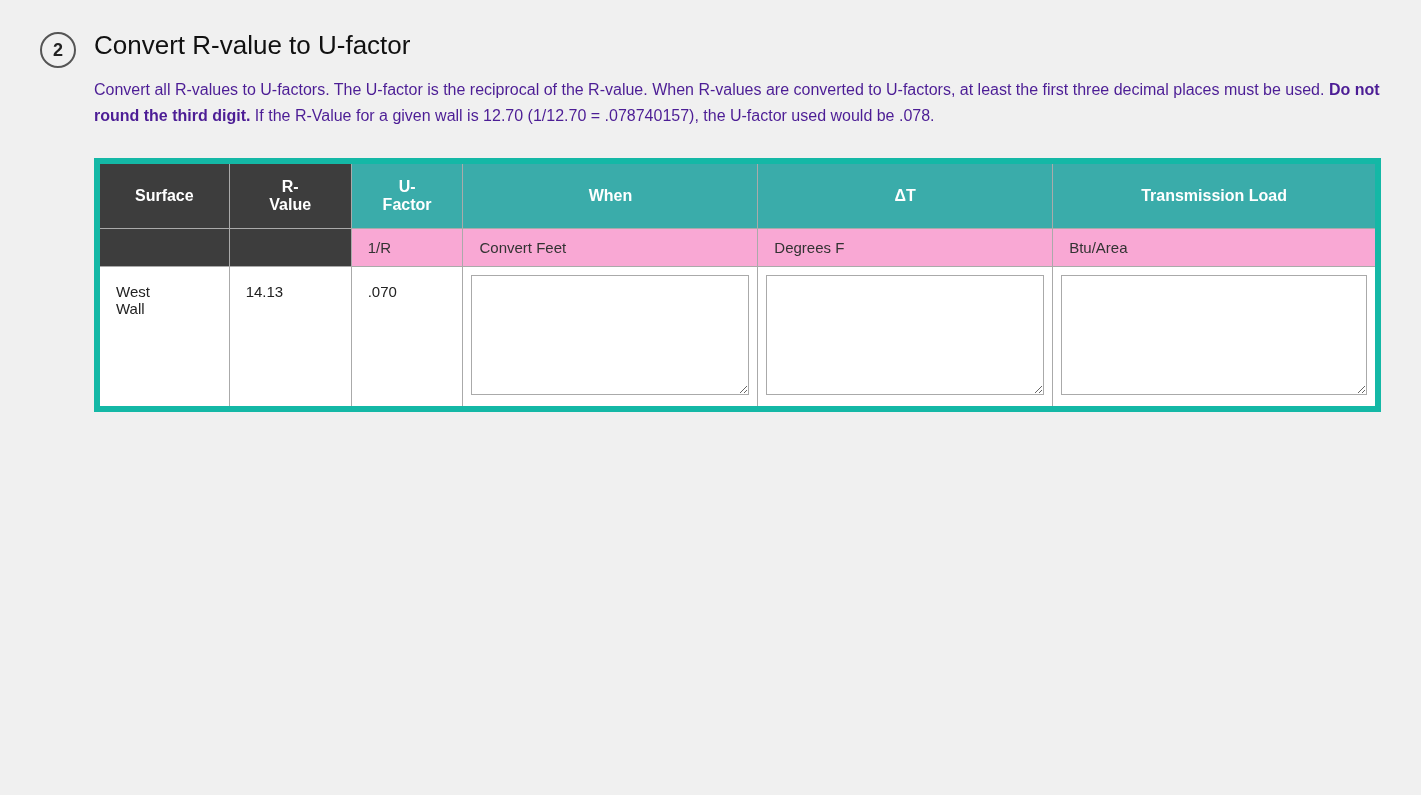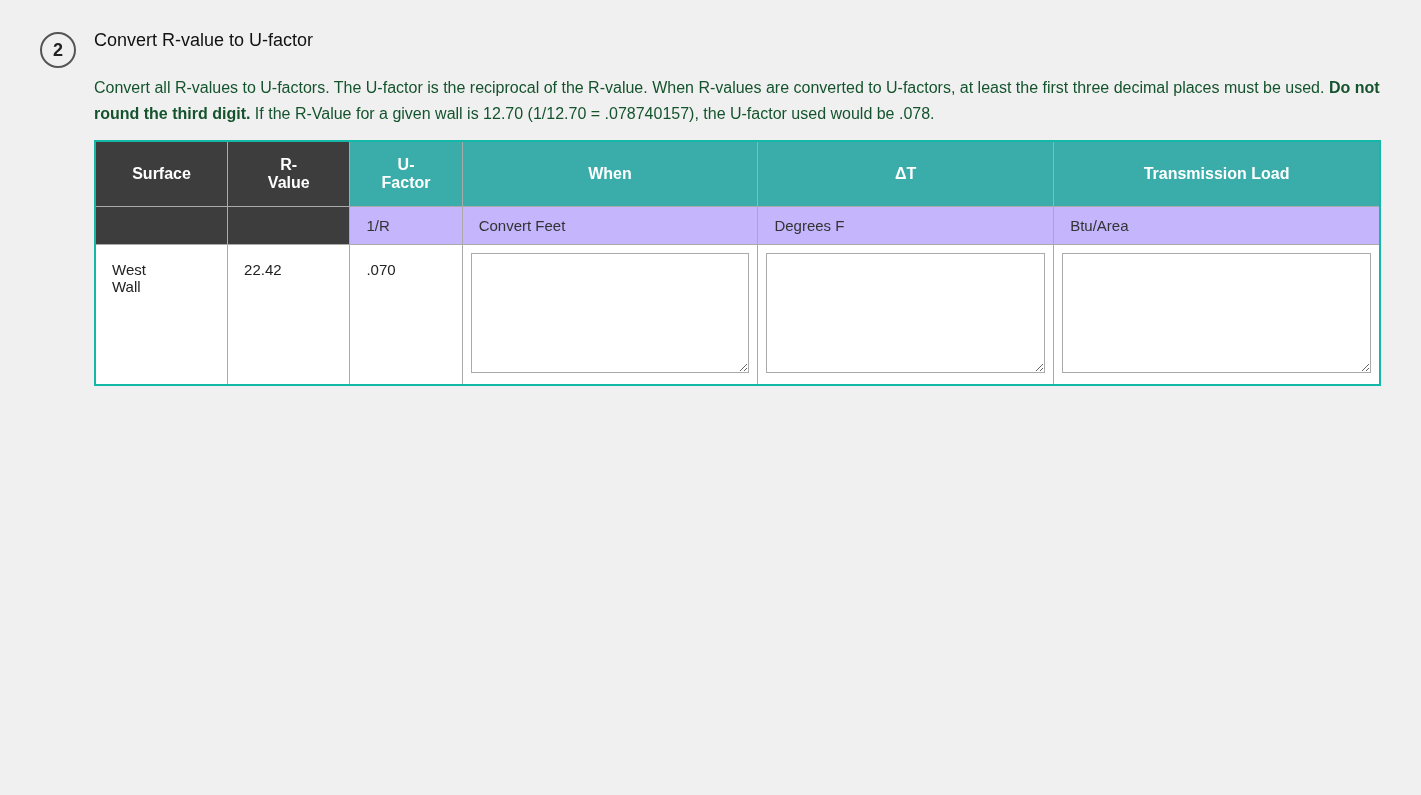--- a/index.html
+++ b/index.html
@@ -38,43 +38,43 @@
       font-weight: bold;
       flex-shrink: 0;
       margin-top: 2px;
     }
 
     .step-content {
       flex: 1;
     }
 
     .step-title {
-      font-size: 18px;
+      font-size: 26px;
       font-weight: normal;
-      margin-bottom: 24px;
+      margin-bottom: 16px;
       color: #111;
     }
 
     .step-desc {
       font-size: 16px;
       line-height: 1.6;
-      color: #14532d;
-      margin-bottom: 14px;
+      color: #4c1d95;
+      margin-bottom: 30px;
       max-width: 1300px;
     }
 
     .step-desc strong {
       font-weight: bold;
     }
 
     
     .data-table {
       width: 100%;
       border-collapse: collapse;
-      border: 2px solid #14b8a6;
+      border: 6px solid #14b8a6;
       background: #fff;
       max-width: 1350px;
     }
 
     .data-table th,
     .data-table td {
       border: 1px solid #aaa;
       padding: 0;
       vertical-align: top;
     }
@@ -84,21 +84,21 @@
       background-color: #3aacaa;
       color: #fff;
       font-weight: bold;
       font-size: 16px;
       padding: 14px 16px;
       vertical-align: middle;
     }
 
     
     .subheader-row td {
-      background-color: #c4b5fd;
+      background-color: #f9a8d4;
       font-size: 15px;
       color: #333;
       padding: 10px 16px;
       vertical-align: middle;
     }
 
     
     .dark-col {
       background-color: #3d3d3d !important;
       color: #fff !important;
@@ -199,21 +199,21 @@
             <span>Btu/Area</span>
           </td>
         </tr>
       </thead>
       <tbody>
         <tr class="data-row">
           <td class="west-wall-cell">
             <span>West<br>Wall</span>
           </td>
           <td>
-            <span>22.42</span>
+            <span>14.13</span>
           </td>
           <td>
             <span>.070</span>
           </td>
           <td class="input-cell">
             <textarea aria-label="Area in Square Feet" style=""></textarea>
           </td>
           <td class="input-cell">
             <textarea aria-label="Delta T in Degrees F" style=""></textarea>
           </td>

